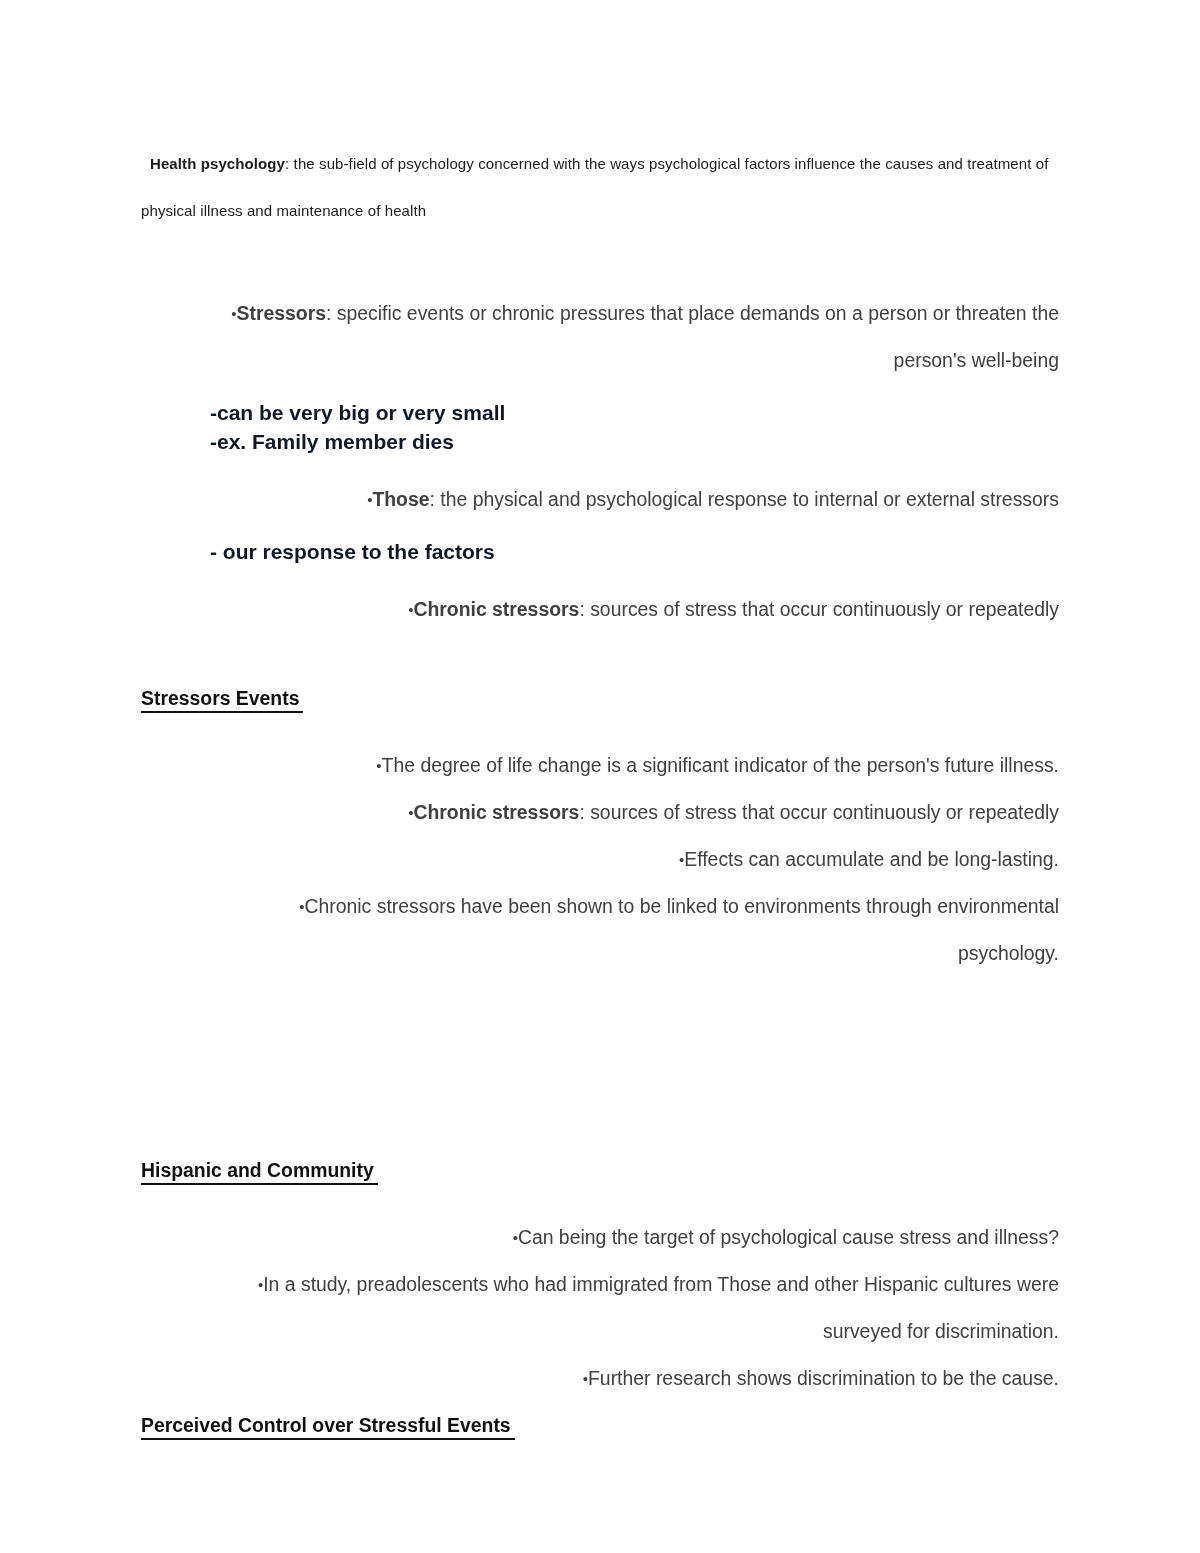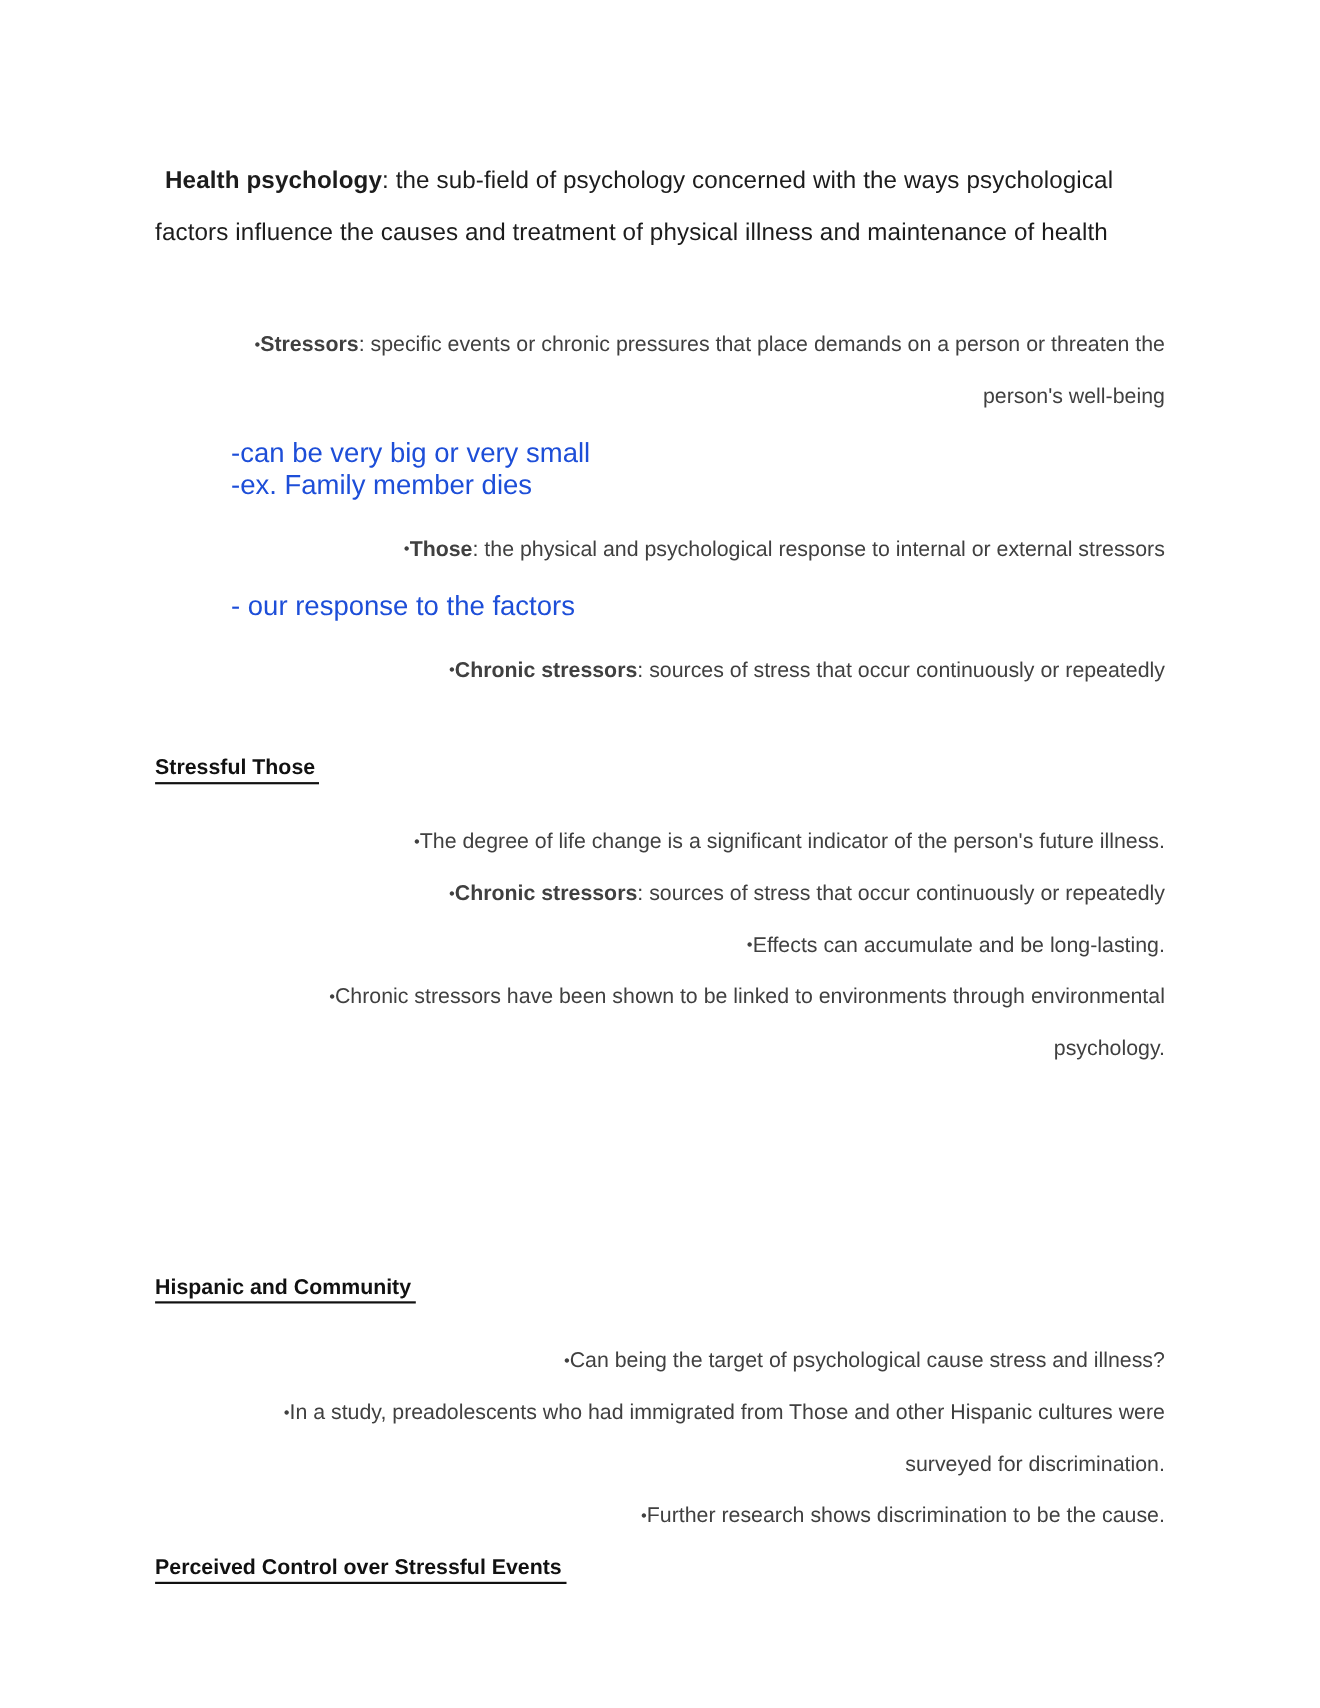--- a/index.html
+++ b/index.html
@@ -27,21 +27,21 @@
 
   .content {
     position: absolute;
     left: 141px;
     top: 140px;
     width: 918px;
   }
 
   
   .para {
-    font-size: 22px;
+    font-size: 15px;
     line-height: 47px;
     color: #1c1c1c;
     margin: 0;
     text-align: left;
     letter-spacing: 0.1px;
   }
 
   .para .lead-indent {
     display: inline-block;
     width: 9px;
@@ -67,25 +67,26 @@
     vertical-align: top;
     line-height: 47px;
   }
 
   
   .annot-block {
     margin: 0;
     padding-left: 69px;
   }
   .annot {
-    font-size: 25px;
+    font-size: 21px;
     line-height: 29px;
-    color: #1d4ed8;
+    color: #0f172a;
     margin: 0;
     white-space: pre;
+    font-weight: bold;
   }
 
   
   .heading {
     font-size: 19.4px;
     line-height: 47px;
     font-weight: bold;
     color: #111111;
     margin: 0;
     display: block;
@@ -142,21 +143,21 @@
 
     <div class="sp-gap"></div>
 
     <p class="bullet-para">
       <span class="bullet-mark">•</span><span class="bold">Chronic stressors</span><span>: </span><span>sources of stress that occur continuously or repeatedly</span>
     </p>
 
     <div class="sp-md"></div>
 
     <p class="heading">
-      <span class="u">Stressful Those</span>
+      <span class="u">Stressors Events</span>
     </p>
 
     <div class="sp-gap"></div>
 
     <p class="bullet-para">
       <span class="bullet-mark">•</span><span>The degree of life change is a significant indicator of the person's future illness.</span>
     </p>
 
     <p class="bullet-para">
       <span class="bullet-mark">•</span><span class="bold">Chronic stressors</span><span>: </span><span>sources of stress that occur continuously or repeatedly</span>

